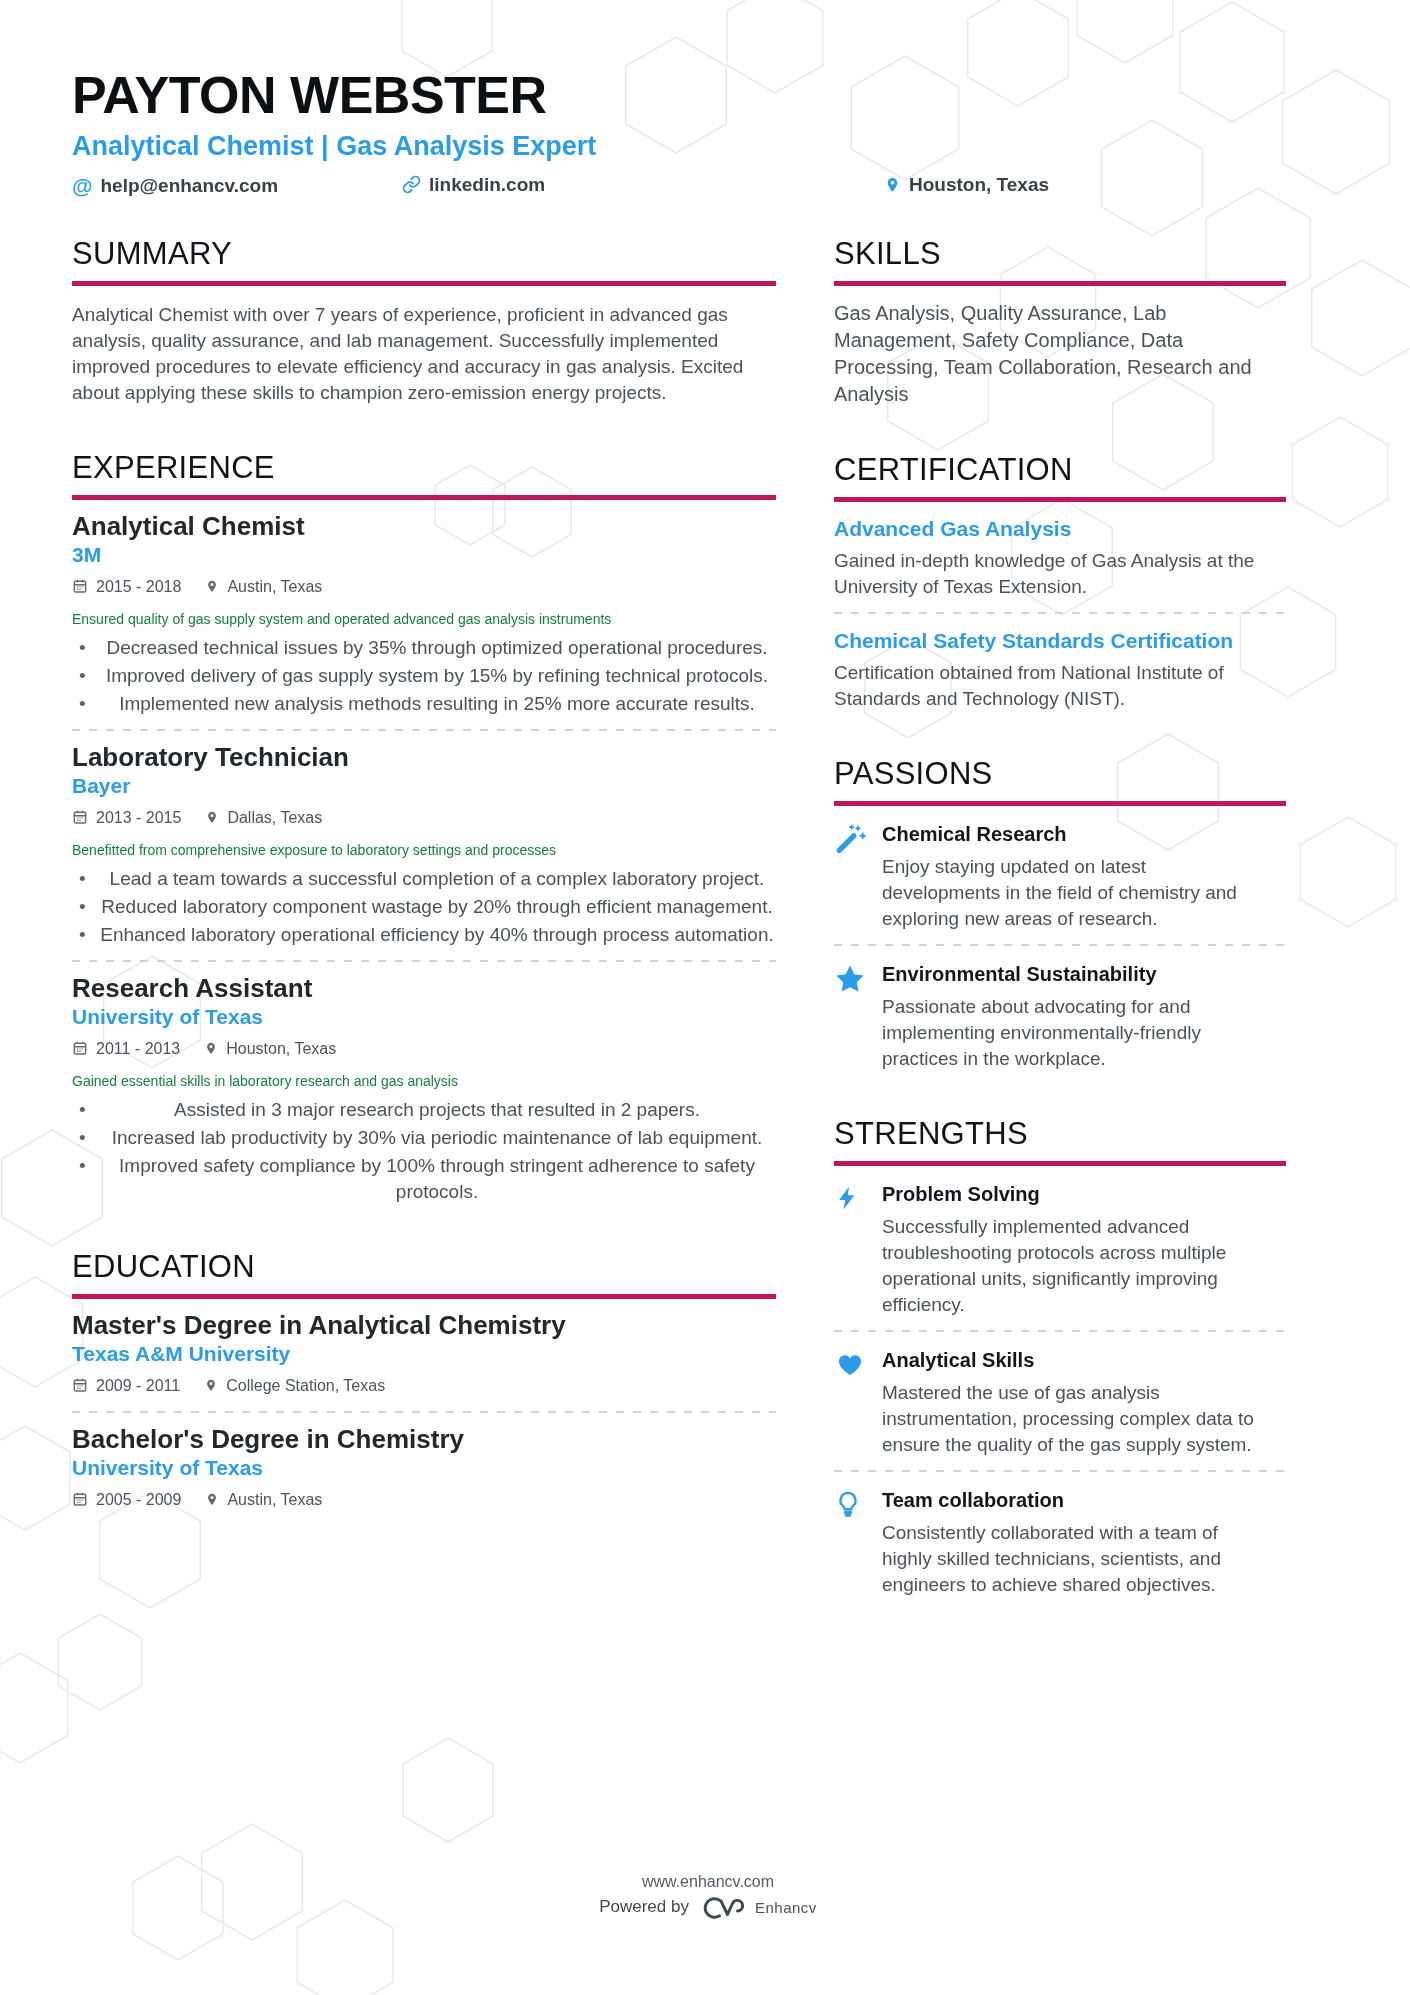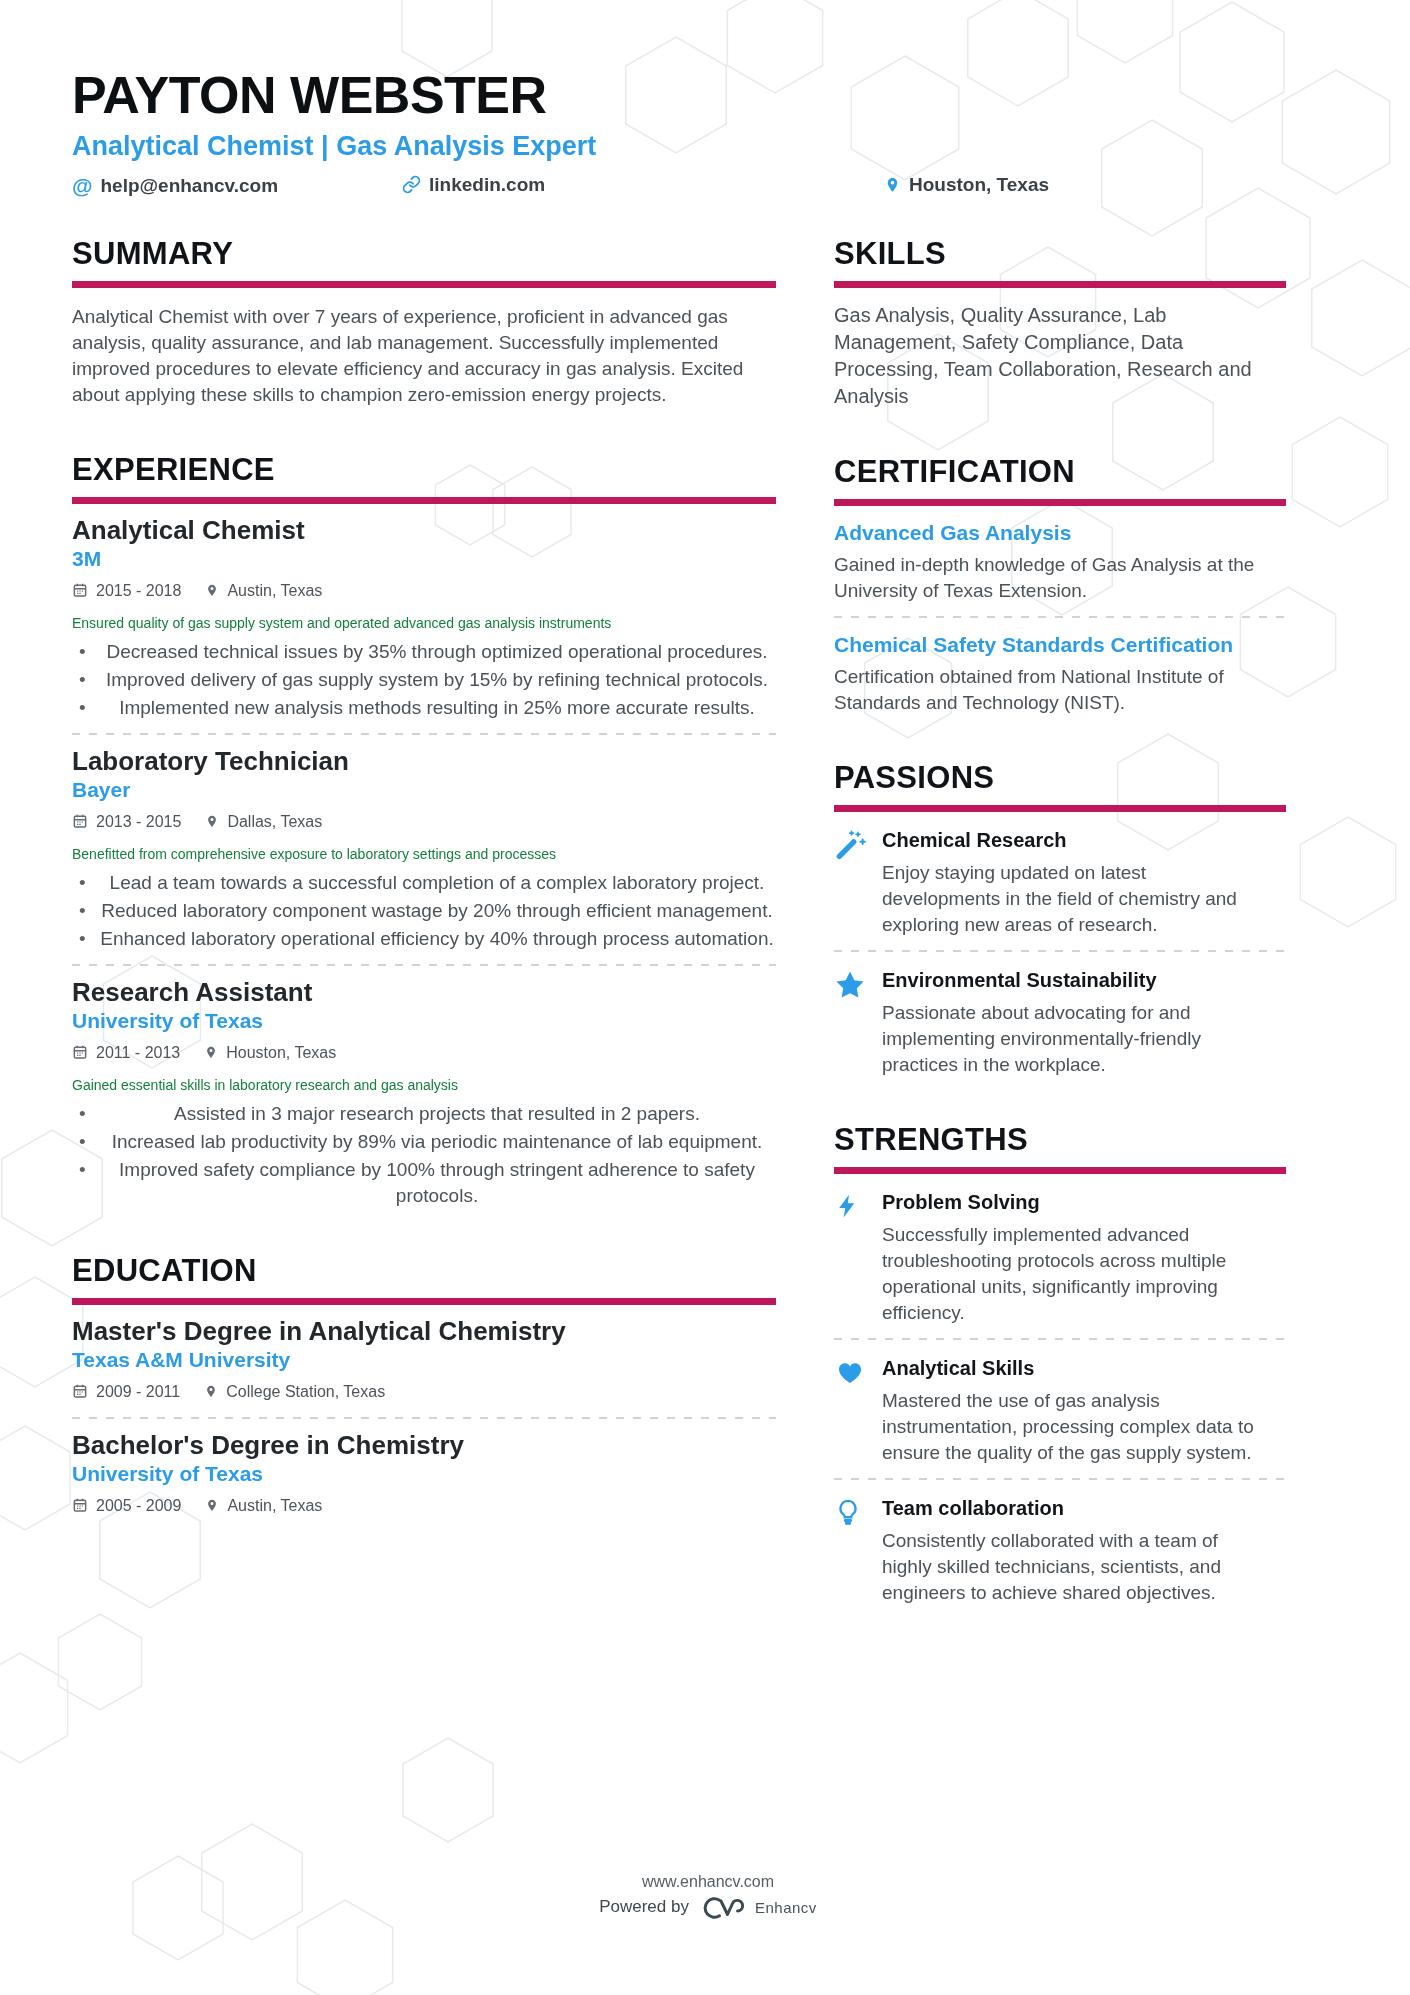--- a/index.html
+++ b/index.html
@@ -23,22 +23,22 @@
   .contact.c-link  { left:330px; }
   .contact.c-loc   { left:812px; }
   .at-icon { color:#2b9ce8; font-size:21px; font-weight:bold; }
   .icon-svg { display:inline-block; vertical-align:middle; }
 
   
   .columns { display:flex; margin-top:36px; gap:58px; align-items:flex-start; }
   .col-left { width:704px; flex:none; }
   .col-right { width:452px; flex:none; }
 
-  h2.sec-h { font-size:31px; font-weight:bold; color:#101418; letter-spacing:0.3px;
-             padding-bottom:9px; border-bottom:7px solid #be185d; }
+  h2.sec-h { font-size:31px; font-weight:normal; color:#101418; letter-spacing:0.3px;
+             padding-bottom:9px; border-bottom:5px solid #be185d; }
   section { margin-top:0; }
   .sec + .sec { margin-top:44px; }
   .sec-summary p { margin-top:16px; font-size:19px; line-height:26px; color:#4b5258; }
 
   
   .job-title { margin-top:12px; font-size:26px; line-height:28px; font-weight:bold; color:#23282d; }
   .company   { margin-top:3px;  font-size:21px; line-height:24px; font-weight:bold; color:#2b9ce8; }
   .meta      { margin-top:6px; display:flex; gap:24px; font-size:16px; line-height:27px; color:#4e545b; align-items:center; }
   .meta-item { display:inline-flex; align-items:center; gap:8px; }
   .desc      { margin-top:6px; font-size:14px; line-height:26px; color:#15803d; }
@@ -219,21 +219,21 @@
             <span class="meta-item">
               <svg class="icon-svg" width="14" height="17" viewBox="0 0 24 24" fill="#646b72">
                 <path d="M12 2C8.3 2 5.3 5 5.3 8.7c0 5 6.7 12.8 6.7 12.8s6.7-7.8 6.7-12.8C18.7 5 15.7 2 12 2zm0 9.2a2.6 2.6 0 1 1 0-5.2 2.6 2.6 0 0 1 0 5.2z"></path>
               </svg>
               <span>Houston, Texas</span>
             </span>
           </div>
           <p class="desc">Gained essential skills in laboratory research and gas analysis</p>
           <ul class="bullets">
             <li>Assisted in 3 major research projects that resulted in 2 papers.</li>
-            <li>Increased lab productivity by 89% via periodic maintenance of lab equipment.</li>
+            <li>Increased lab productivity by 30% via periodic maintenance of lab equipment.</li>
             <li>Improved safety compliance by 100% through stringent adherence to safety protocols.</li>
           </ul>
         </article>
       </section>
 
       <section class="sec">
         <h2 class="sec-h">EDUCATION</h2>
 
         <article>
           <h3 class="job-title">Master's Degree in Analytical Chemistry</h3>

